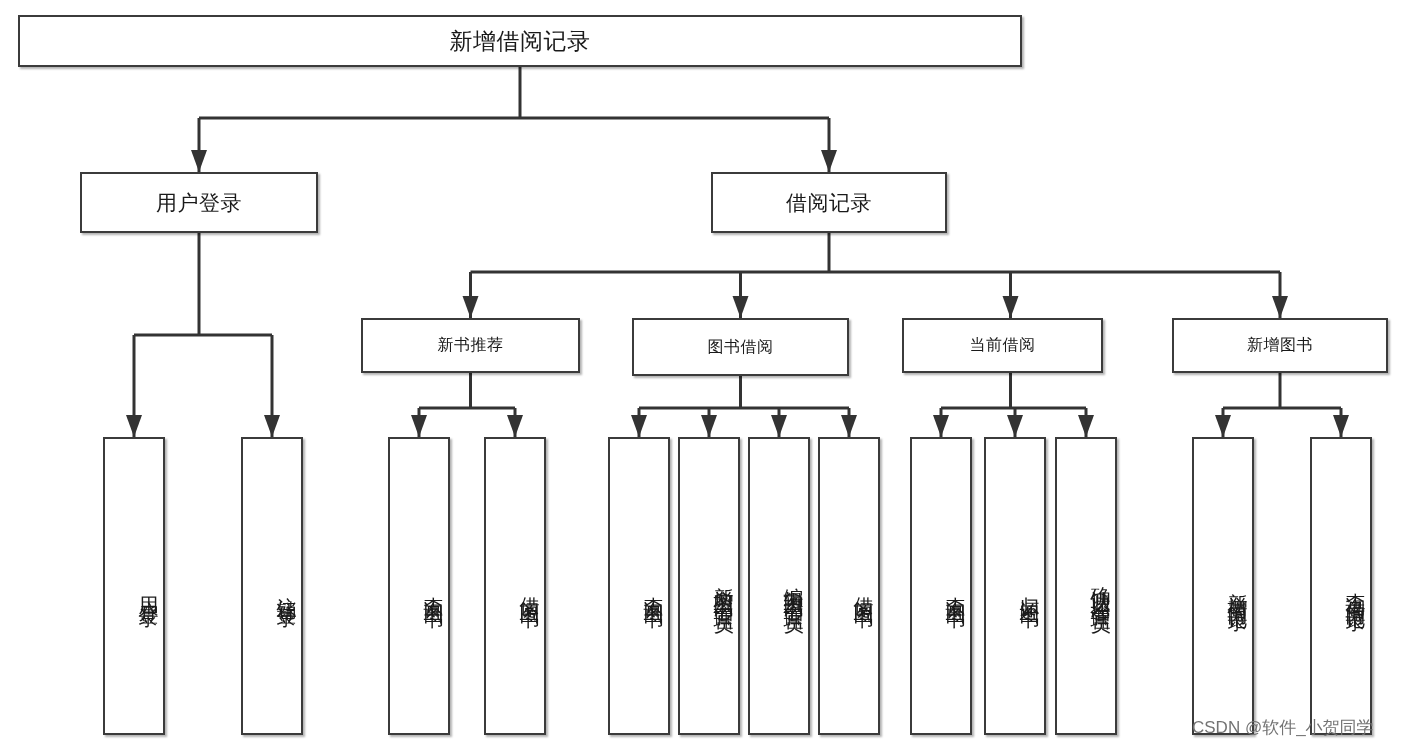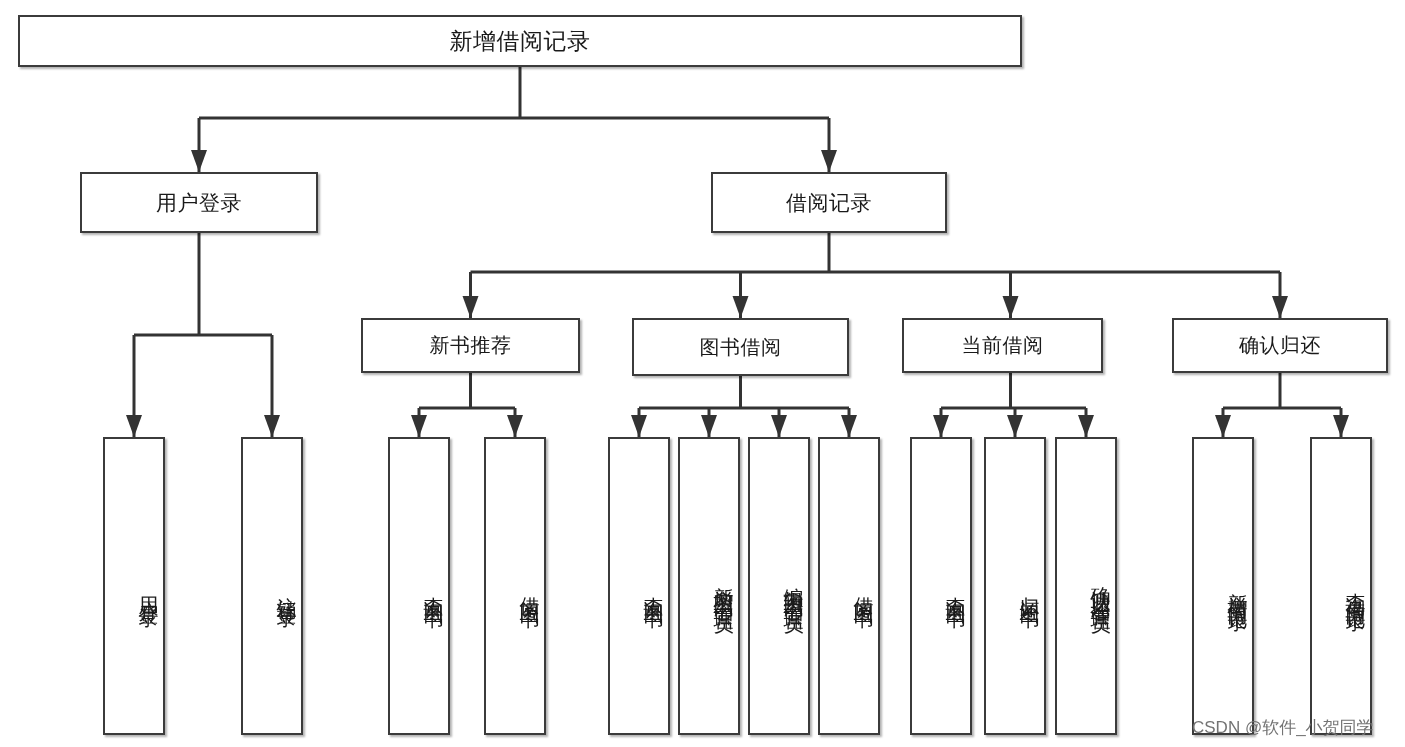--- a/index.html
+++ b/index.html
@@ -49,21 +49,21 @@
   .node-label {
     display: block;
     white-space: nowrap;
     letter-spacing: 0.5px;
   }
   .node.vertical .node-label {
     letter-spacing: 4px;
   }
   .node-root .node-label { font-size: 23px; }
   .node-l2 .node-label   { font-size: 21px; }
-  .node-l3 .node-label   { font-size: 20px; }
+  .node-l3 .node-label   { font-size: 16px; }
   .node-leaf .node-label { font-size: 20px; }
   .watermark {
     position: absolute;
     font-size: 17px;
     color: #737373;
     white-space: nowrap;
     user-select: none;
   }
 </style>
 </head>
@@ -137,21 +137,21 @@
       <div class="node node-l3 horizontal" style="left: 361px; top: 318px; width: 219px; height: 55px;">
         <span class="node-label">新书推荐</span>
       </div>
       <div class="node node-l3 horizontal" style="left: 632px; top: 318px; width: 217px; height: 58px;">
         <span class="node-label">图书借阅</span>
       </div>
       <div class="node node-l3 horizontal" style="left: 902px; top: 318px; width: 201px; height: 55px;">
         <span class="node-label">当前借阅</span>
       </div>
       <div class="node node-l3 horizontal" style="left: 1172px; top: 318px; width: 216px; height: 55px;">
-        <span class="node-label">确认归还</span>
+        <span class="node-label">新增图书</span>
       </div>
       <div class="node node-leaf vertical" style="left: 103px; top: 437px; width: 62px; height: 298px;">
         <span class="node-label">用户登录</span>
       </div>
       <div class="node node-leaf vertical" style="left: 241px; top: 437px; width: 62px; height: 298px;">
         <span class="node-label">注销登录</span>
       </div>
       <div class="node node-leaf vertical" style="left: 388px; top: 437px; width: 62px; height: 298px;">
         <span class="node-label">查询图书</span>
       </div>

